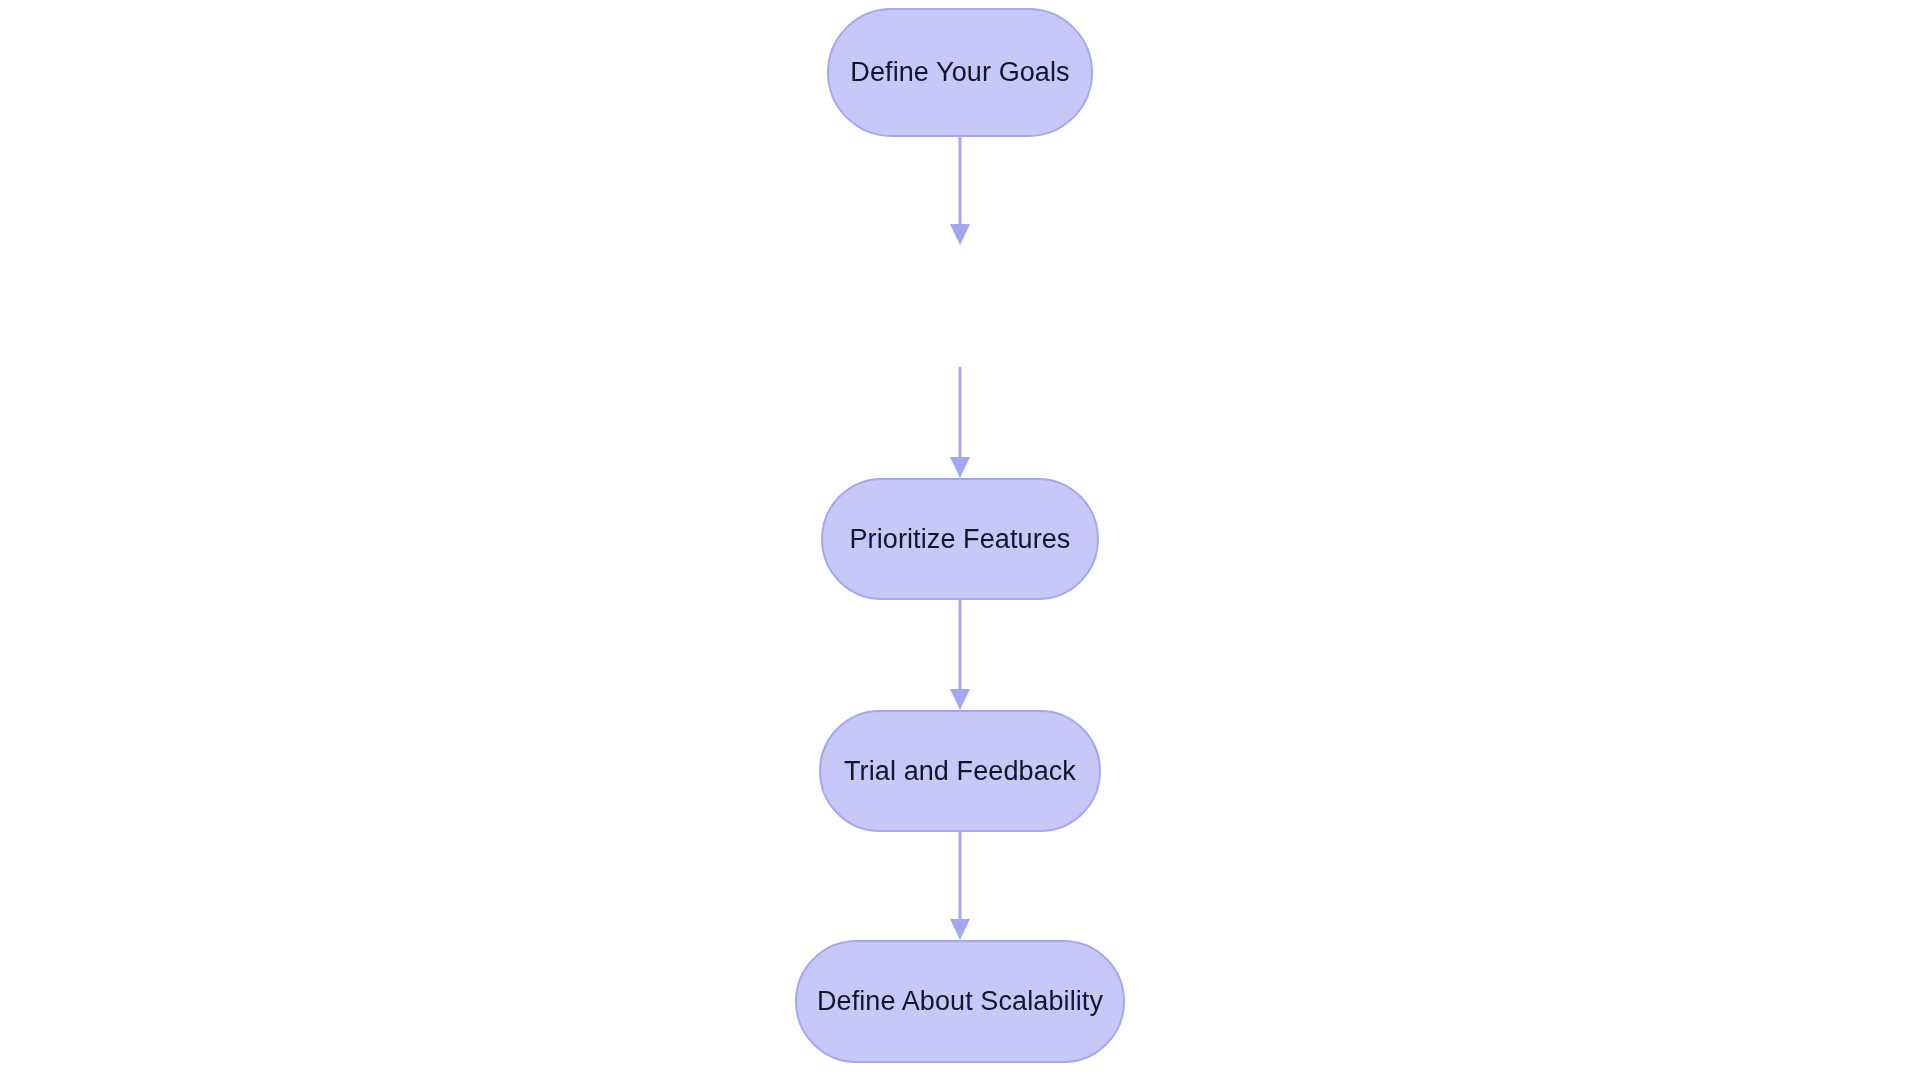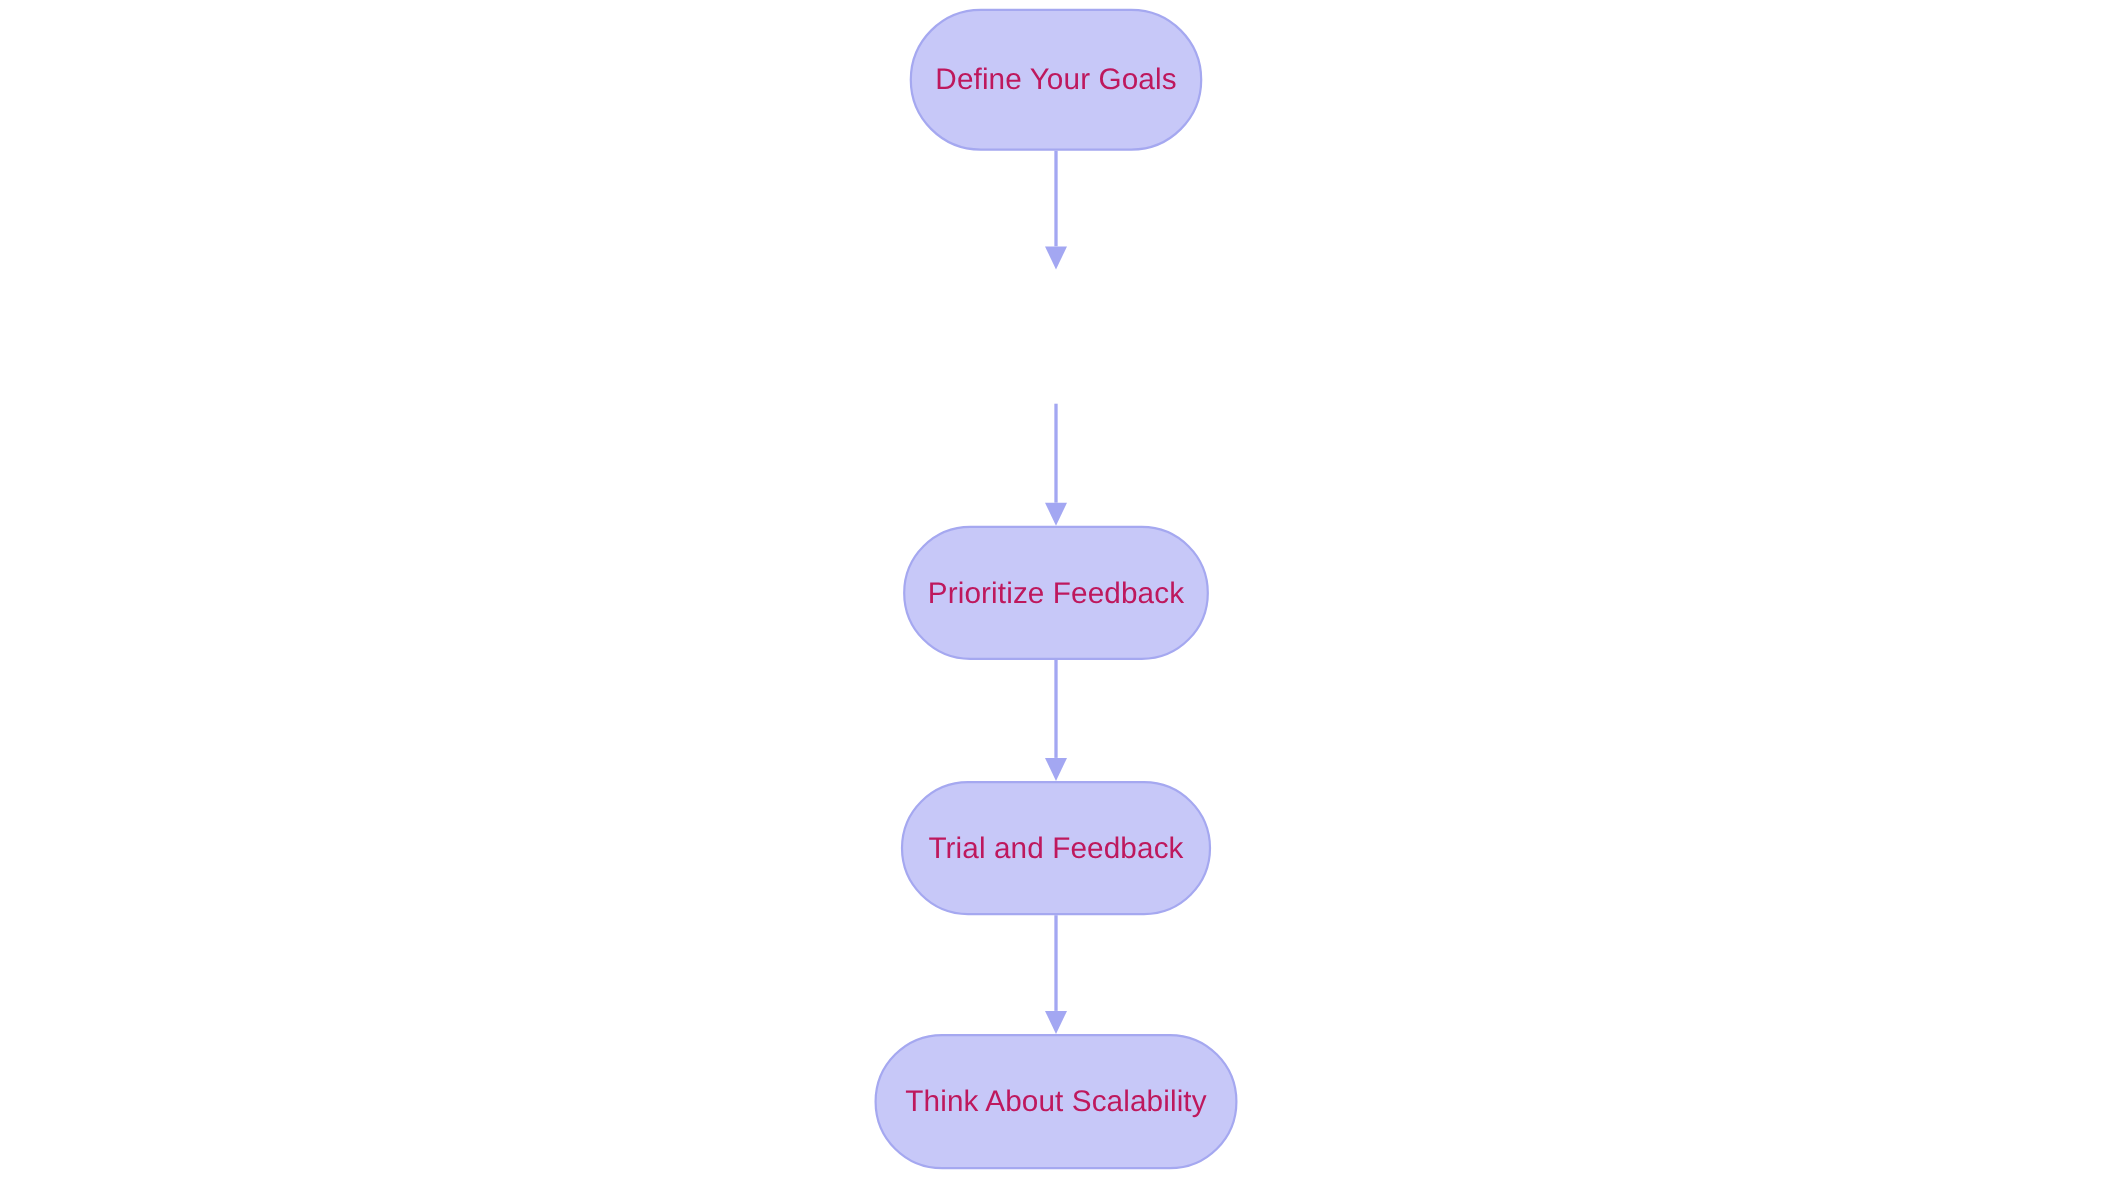--- a/index.html
+++ b/index.html
@@ -35,21 +35,21 @@
     display: flex;
     align-items: center;
     justify-content: center;
     background: #c7c8f8;
     border: 2px solid #a5a8f0;
     border-radius: 999px;
     left: 50%;
     transform: translateX(-50%);
   }
   .node-label {
-    color: #be185d;
+    color: #0f172a;
     font-size: 27px;
     font-weight: 400;
     letter-spacing: 0.1px;
     white-space: nowrap;
     line-height: 1;
     font-family: "Liberation Sans", sans-serif;
   }
   .node-1 { top: 8px;    width: 266px; height: 129px; }
   .node-2 { top: 245px;  width: 340px; height: 122px; }
   .node-3 { top: 478px;  width: 278px; height: 122px; }
@@ -106,35 +106,35 @@
       <div class="arrowhead"></div>
     </div>
 
 
     <div class="connector conn-2">
       <div class="line"></div>
       <div class="arrowhead"></div>
     </div>
 
     <div class="node node-3">
-      <span class="node-label">Prioritize Feedback</span>
+      <span class="node-label">Prioritize Features</span>
     </div>
 
     <div class="connector conn-3">
       <div class="line"></div>
       <div class="arrowhead"></div>
     </div>
 
     <div class="node node-4">
       <span class="node-label">Trial and Feedback</span>
     </div>
 
     <div class="connector conn-4">
       <div class="line"></div>
       <div class="arrowhead"></div>
     </div>
 
     <div class="node node-5">
-      <span class="node-label">Think About Scalability</span>
+      <span class="node-label">Define About Scalability</span>
     </div>
 
   </div>
 </div>
 
 </body></html>

